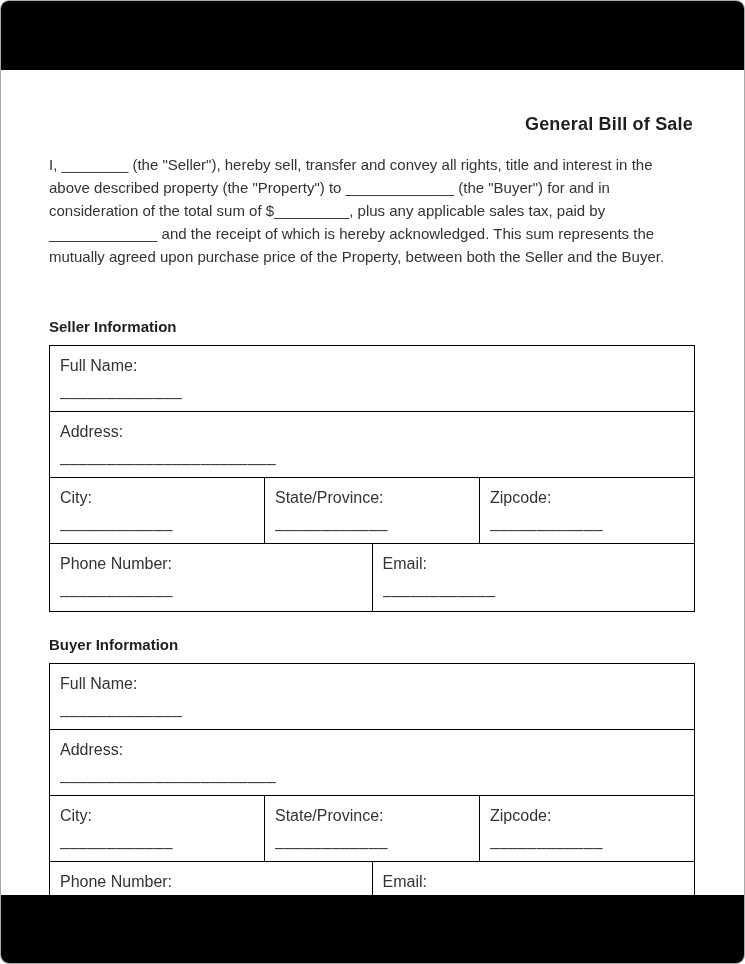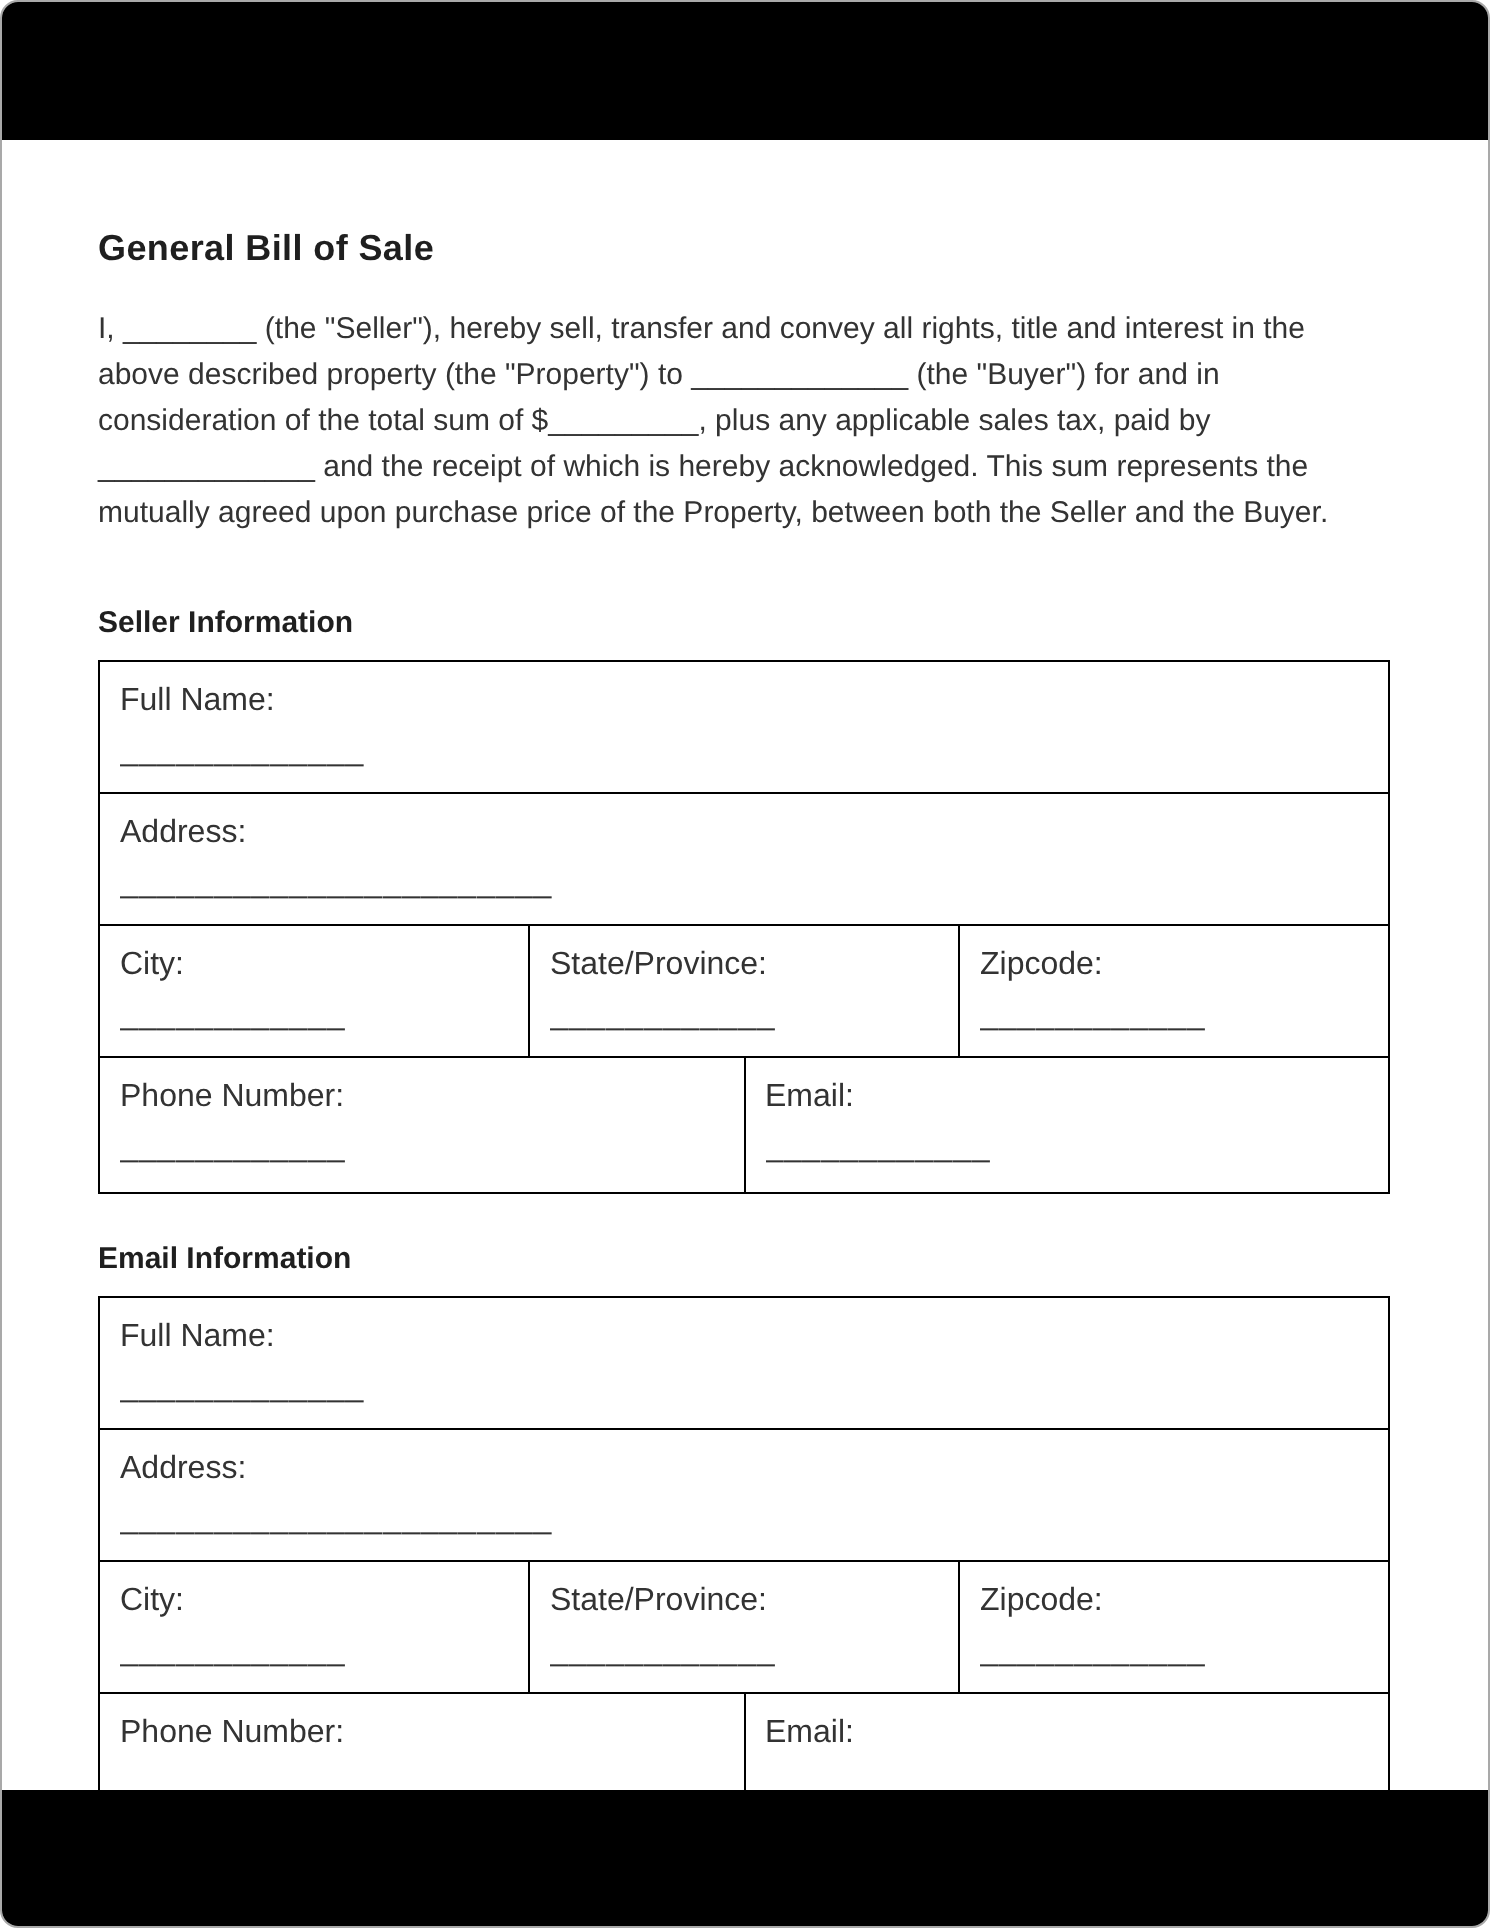--- a/index.html
+++ b/index.html
@@ -22,32 +22,32 @@
     left: 0; right: 0; bottom: 0;
     height: 68px;
     z-index: 5;
   }
   .doc { padding: 0 51px 0 48px; }
   .doc-title {
     margin: 43px 0 0;
     font-size: 18px;
     line-height: 22px;
     font-weight: 700;
-    text-align: left;
+    text-align: right;
     color: #1f1f1f;
     letter-spacing: 0.2px;
   }
   .intro {
     margin: 18px 0 0;
     font-size: 15px;
     line-height: 23px;
     color: #333333;
   }
   .section-heading {
-    margin: 35px 0 0;
+    margin: 50px 0 0;
     font-size: 15px;
     line-height: 17px;
     font-weight: 700;
     color: #1f1f1f;
   }
   .section-heading.buyer { margin-top: 24px; }
   table.fields {
     width: 646px;
     margin-top: 10px;
     border-collapse: collapse;
@@ -123,21 +123,21 @@
           <div class="field-blank">____________</div>
         </td>
         <td colspan="3">
           <div class="field-label">Email:</div>
           <div class="field-blank">____________</div>
         </td>
       </tr>
     </tbody>
       </table>
 
-    <h2 class="section-heading buyer">Email Information</h2>
+    <h2 class="section-heading buyer">Buyer Information</h2>
 
     <table class="fields">
       <colgroup>
           <col>
           <col>
           <col>
           <col>
           <col>
           <col>
         </colgroup>

